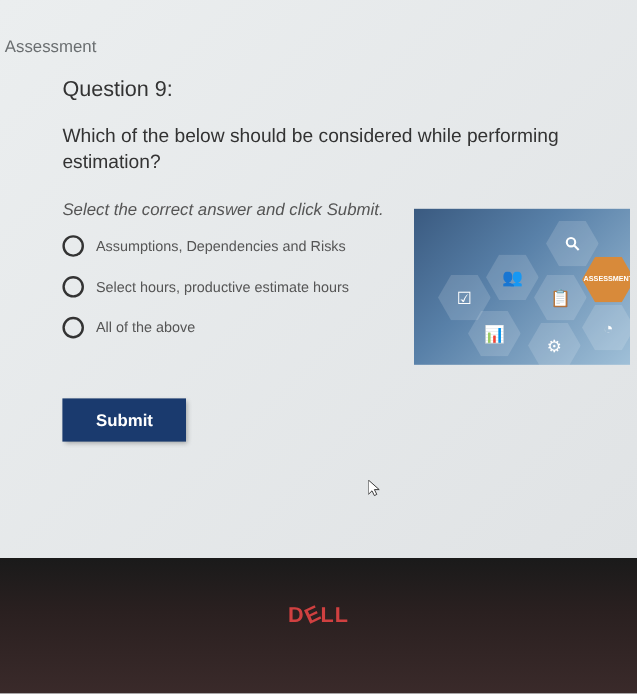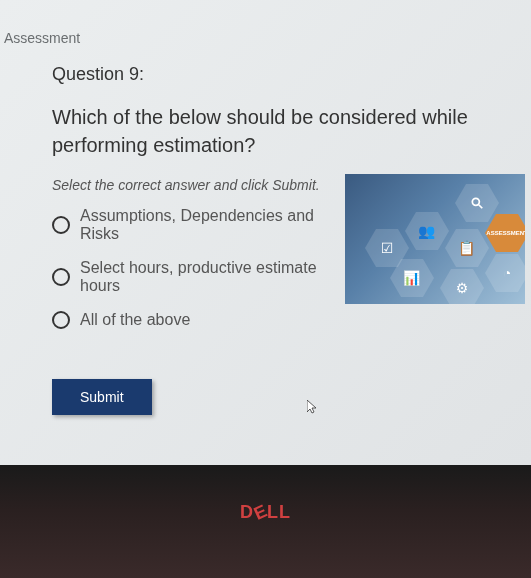--- a/index.html
+++ b/index.html
@@ -29,21 +29,21 @@
     position: relative;
   }
   .q-title {
     color: #333;
     font-size: 18px;
     font-weight: 500;
     margin-bottom: 18px;
   }
   .q-text {
     color: #333;
-    font-size: 20px;
+    font-size: 16px;
     font-weight: 500;
     line-height: 1.4;
     margin-bottom: 18px;
     max-width: 440px;
   }
   .instruction {
     color: #555;
     font-style: italic;
     font-size: 14px;
     margin-bottom: 14px;
@@ -62,21 +62,21 @@
   }
   .radio {
     width: 18px;
     height: 18px;
     border: 2.5px solid #333;
     border-radius: 50%;
     flex-shrink: 0;
   }
   .option-label {
     color: #555;
-    font-size: 16px;
+    font-size: 12px;
   }
   .illustration {
     position: absolute;
     right: -10px;
     top: 110px;
     width: 180px;
     height: 130px;
     background: linear-gradient(135deg, #3a5a80 0%, #5880a8 40%, #a0c0d8 100%);
     overflow: hidden;
   }
@@ -96,21 +96,21 @@
   .submit-wrap {
     margin-top: 50px;
     margin-left: 48px;
   }
   .submit-btn {
     background: #1a3a6e;
     color: #fff;
     border: none;
     padding: 10px 28px;
     font-size: 14px;
-    font-weight: normal;
+    font-weight: bold;
     cursor: pointer;
     box-shadow: 2px 2px 4px rgba(0,0,0,0.3);
   }
   .cursor {
     position: absolute;
     left: 307px;
     top: 400px;
     font-size: 14px;
     color: #333;
   }

